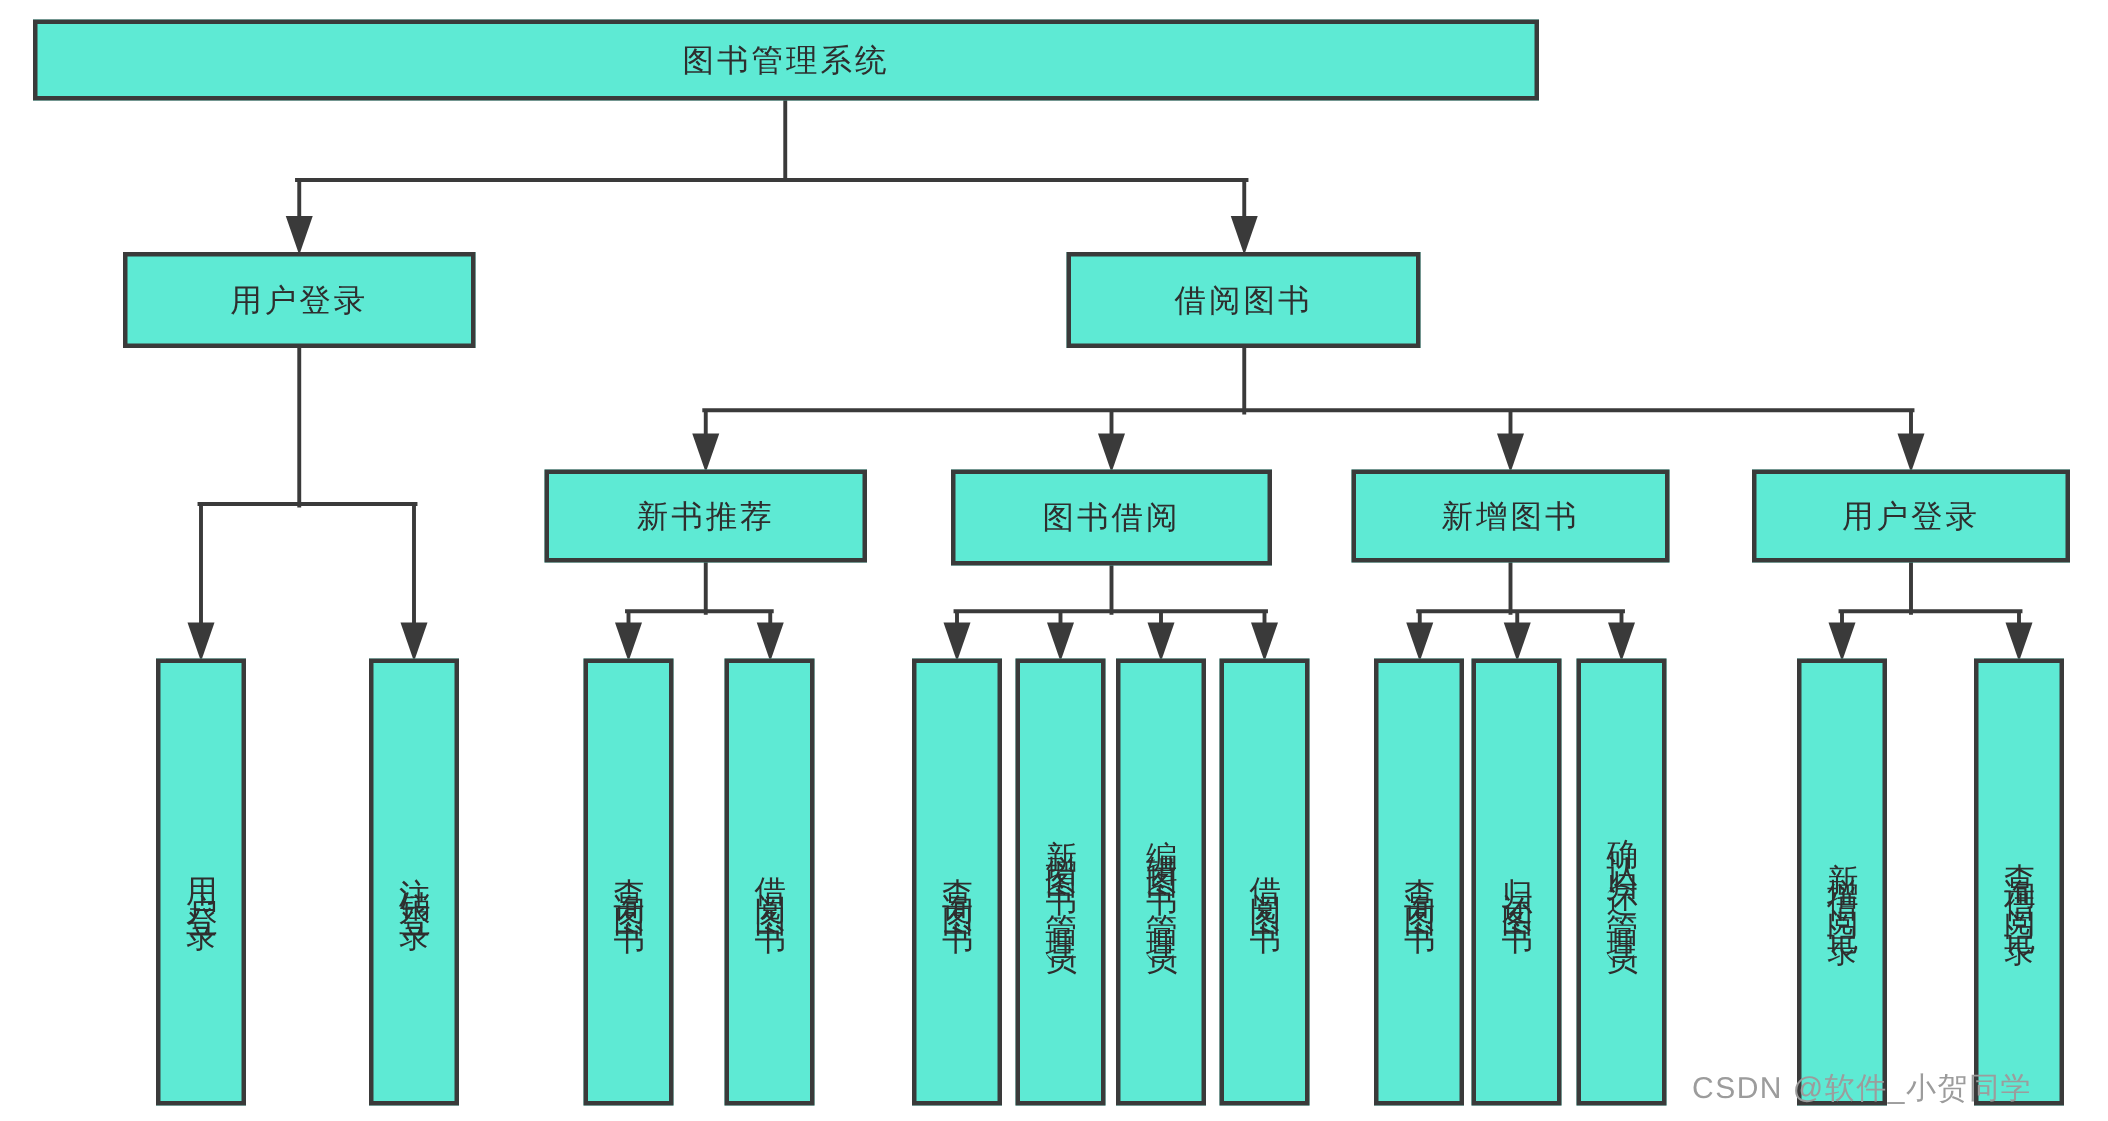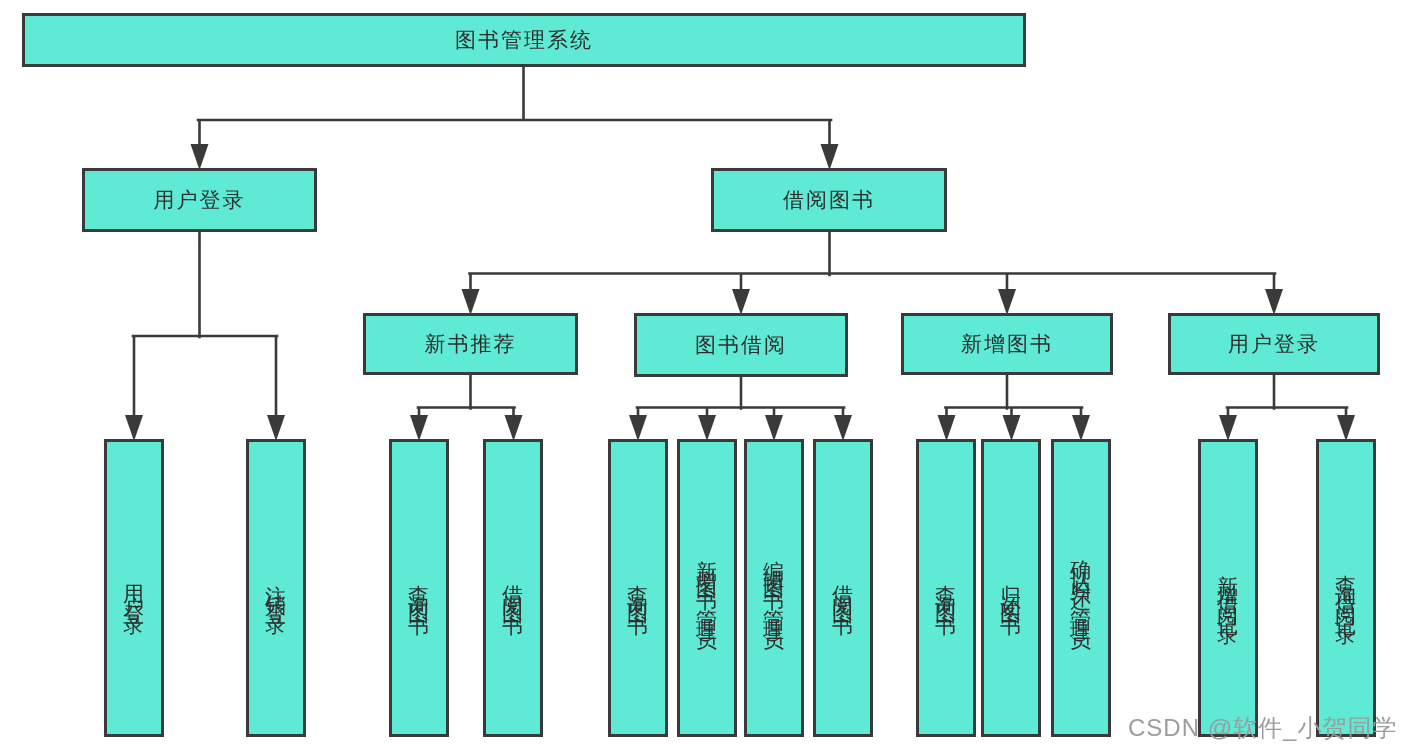--- a/index.html
+++ b/index.html
@@ -33,21 +33,21 @@
     writing-mode:vertical-rl;
     text-orientation:mixed;
     letter-spacing:10px;
     line-height:1;
     font-size:21px;
   }
   .watermark{
     position:absolute;
     left:1128px;top:712px;
     width:215px;
-    font-size:24px;
+    font-size:20px;
     color:var(--watermark);
     letter-spacing:1px;
     white-space:nowrap;
   }
 </style>
 </head>
 <body>
 
 <div class="stage">
 

